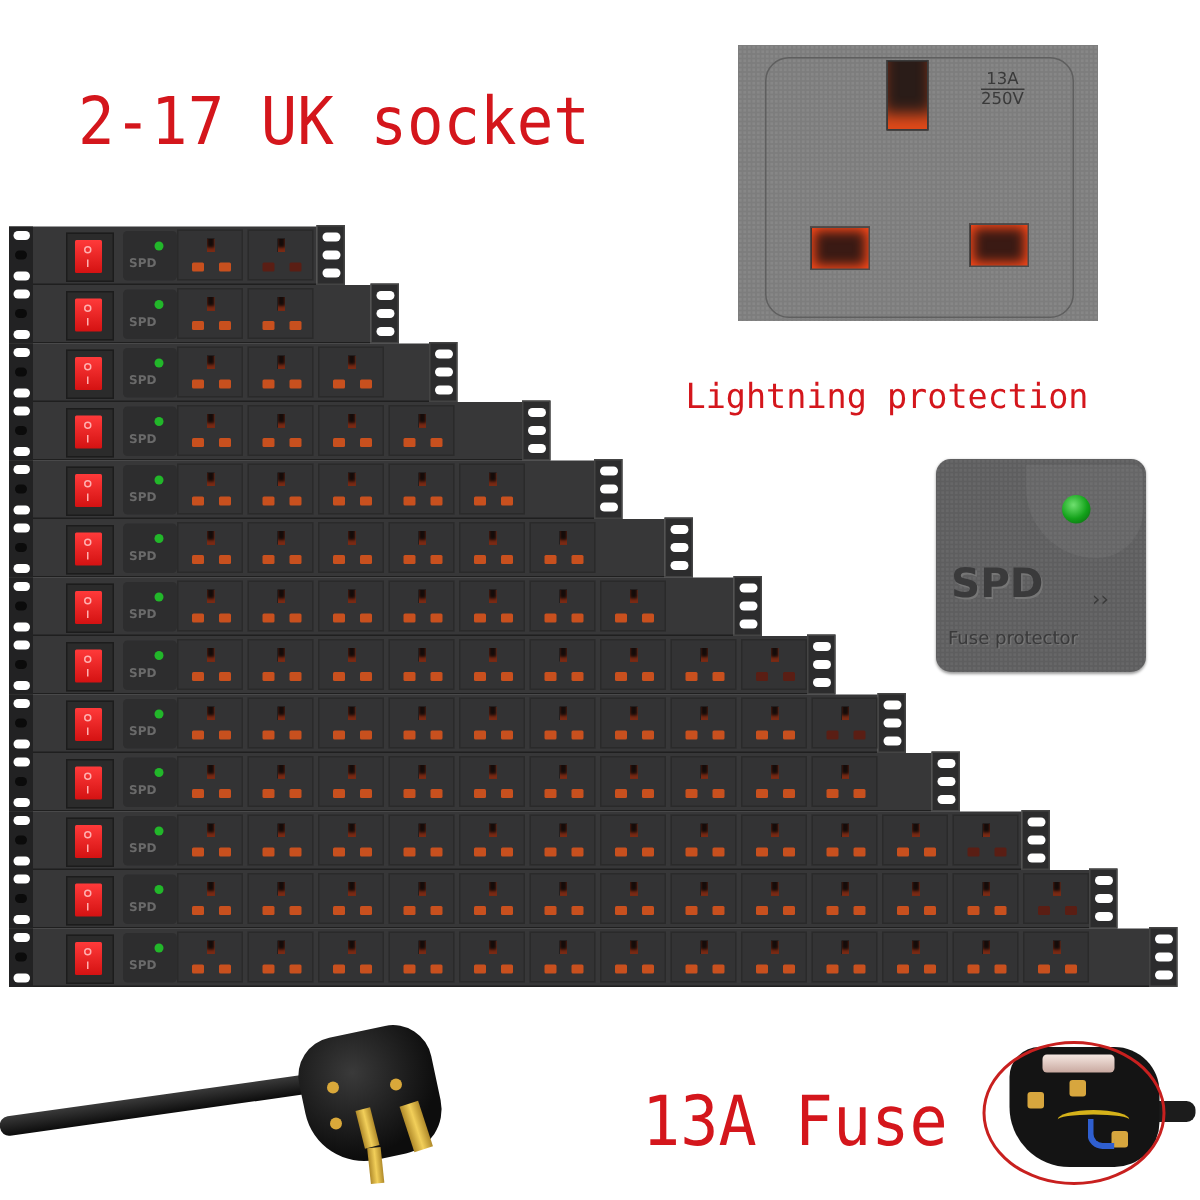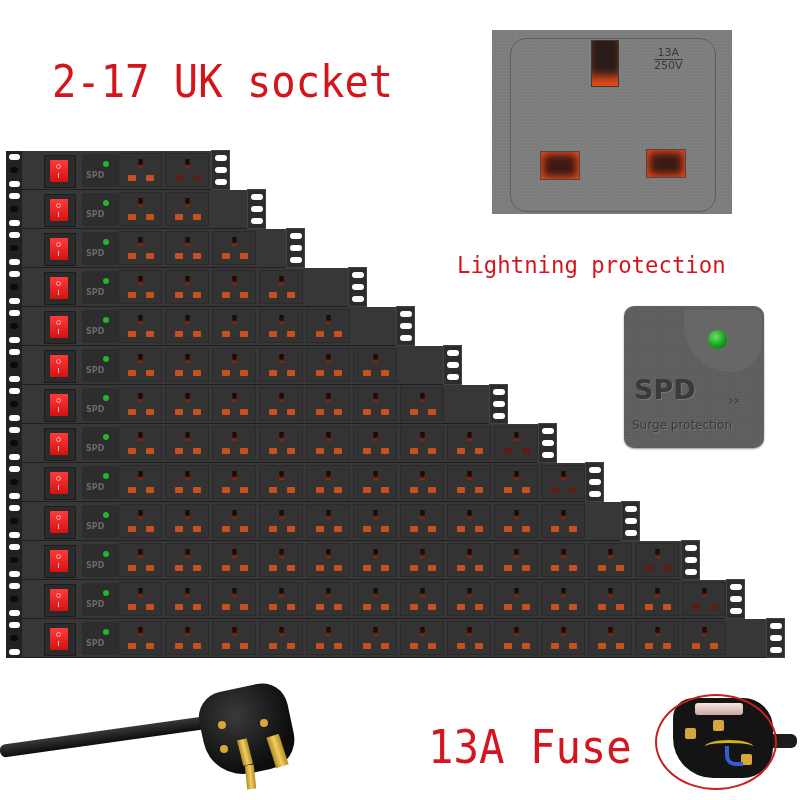--- a/index.html
+++ b/index.html
@@ -229,21 +229,21 @@
   </div>
 </div>
 
 <div class="caption-lightning">Lightning protection</div>
 
 <div class="spd-closeup">
   <div class="bump"></div>
   <div class="led"></div>
   <div class="spd-text">SPD</div>
   <div class="chev">››</div>
-  <div class="sub">Surge protection</div>
+  <div class="sub">Fuse protector</div>
 </div>
 
 <div class="strips" id="strips">
     <div class="strip" style="top: 151px; width: 205px;">
       <div class="ear-left">
         <div class="slot s1"></div>
         <div class="slot s2"></div>
         <div class="slot s3"></div>
       </div>
       <div class="switch-bay">

